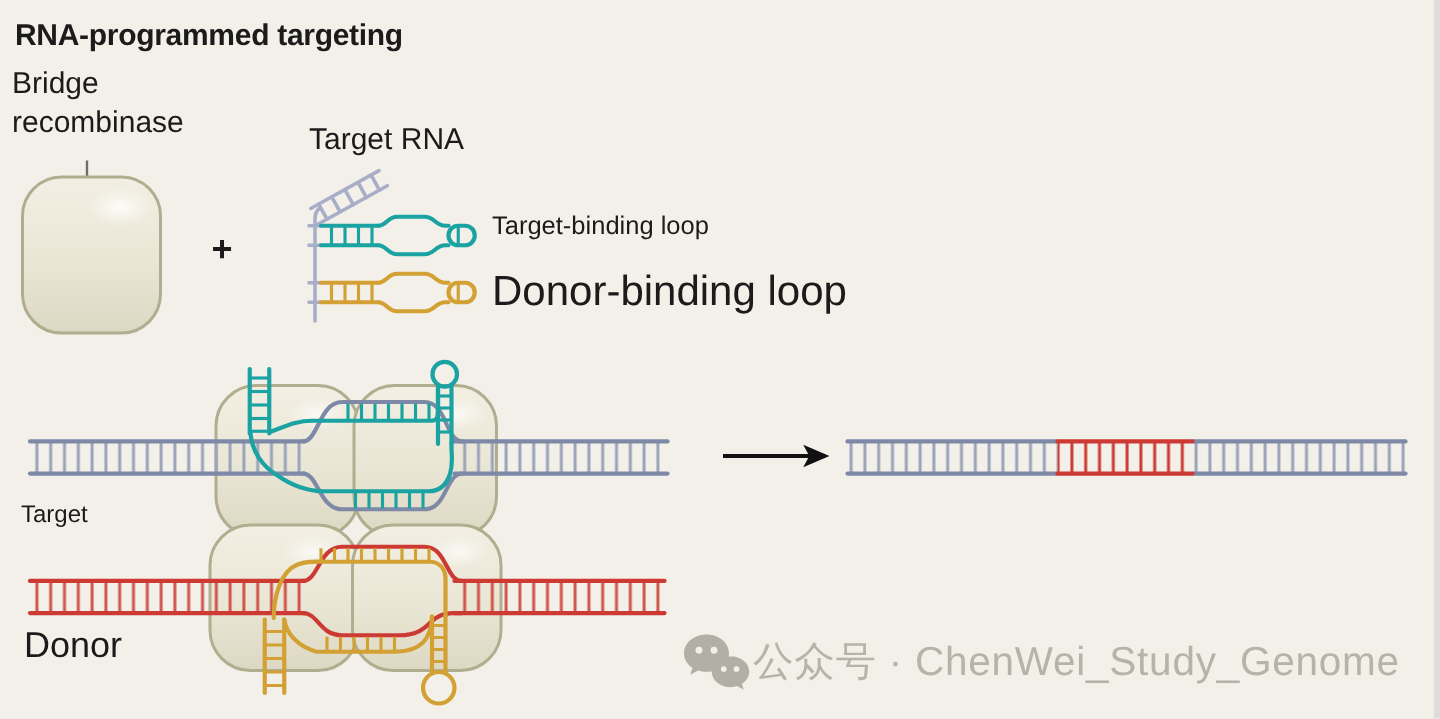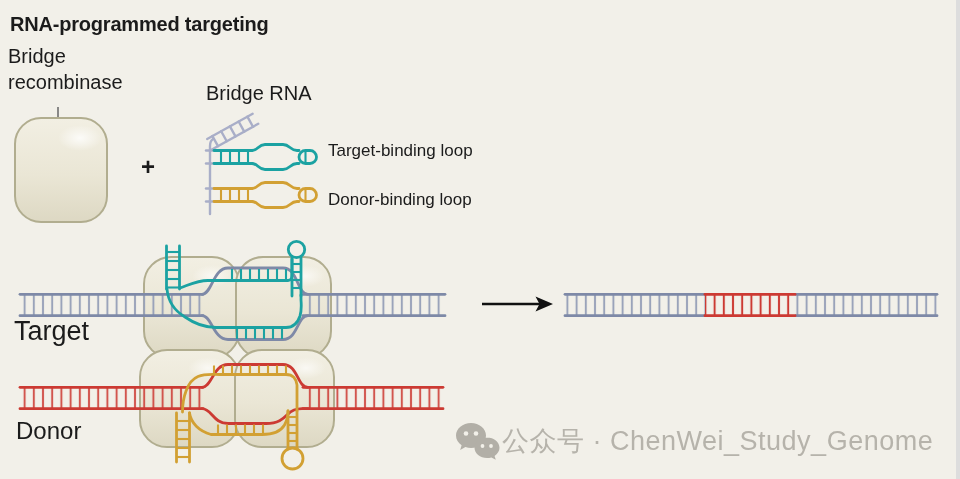--- a/index.html
+++ b/index.html
@@ -20,22 +20,22 @@
     position:relative;width:956px;height:479px;background:var(--bg);
     overflow:hidden;
   }
   .stage svg{position:absolute;left:0;top:0;}
   .t{position:absolute;color:var(--ink);white-space:pre-line;}
   .title{left:10px;top:13px;font-size:20px;font-weight:700;letter-spacing:-.2px;}
   .lbl-recombinase{left:8px;top:43px;font-size:20px;width:140px;line-height:26px;}
   .lbl-plus{left:141px;top:153px;font-size:24px;font-weight:600;}
   .lbl-bridgerna{left:206px;top:82px;font-size:20px;}
   .lbl-tloop{left:328px;top:141px;font-size:17px;}
-  .lbl-dloop{left:328px;top:190px;font-size:17px;}
-  .lbl-target{left:14px;top:316px;font-size:27px;}
+  .lbl-dloop{left:328px;top:178px;font-size:28px;}
+  .lbl-target{left:14px;top:335px;font-size:16px;}
   .lbl-donor{left:16px;top:417px;font-size:24px;}
   .watermark-text{left:502px;top:423px;font-size:27px;color:var(--wm);letter-spacing:.5px;white-space:nowrap;}
 
   
   .sl{stroke:var(--slate);stroke-width:2.8;fill:none;stroke-linecap:round;}
   .rd{stroke:var(--red);stroke-width:2.8;fill:none;stroke-linecap:round;}
   .tl{stroke:var(--teal);stroke-width:2.8;fill:none;stroke-linecap:round;}
   .tlr{stroke:var(--teal);stroke-width:2.1;fill:none;}
   .gd{stroke:var(--gold);stroke-width:2.8;fill:none;stroke-linecap:round;}
   .gdr{stroke:var(--gold);stroke-width:2.1;fill:none;}
@@ -246,19 +246,19 @@
       <circle cx="476" cy="433.5" r="2.3" fill="#f2f0e9"></circle>
       <path d="M 487,437.5 c -6.9,0 -12.5,4.6 -12.5,10.3 c 0,5.7 5.6,10.3 12.5,10.3 c 1.5,0 3,-0.3 4.4,-0.7 l 4.4,2.4 l -1.2,-3.9 c 2.9,-1.9 4.9,-4.8 4.9,-8.1 c 0,-5.7 -5.6,-10.3 -12.5,-10.3 z"></path>
       <circle cx="482.5" cy="446" r="1.9" fill="#f2f0e9"></circle>
       <circle cx="491" cy="446" r="1.9" fill="#f2f0e9"></circle>
     </g>
   </svg>
 
   <div class="t title">RNA-programmed targeting</div>
   <div class="t lbl-recombinase">Bridge recombinase</div>
   <div class="t lbl-plus">+</div>
-  <div class="t lbl-bridgerna">Bridge RNA</div>
+  <div class="t lbl-bridgerna">Target RNA</div>
   <div class="t lbl-tloop">Target-binding loop</div>
   <div class="t lbl-dloop">Donor-binding loop</div>
   <div class="t lbl-target">Target</div>
   <div class="t lbl-donor">Donor</div>
   <div class="t watermark-text">公众号 · ChenWei_Study_Genome</div>
 </div>
 
 </body></html>

